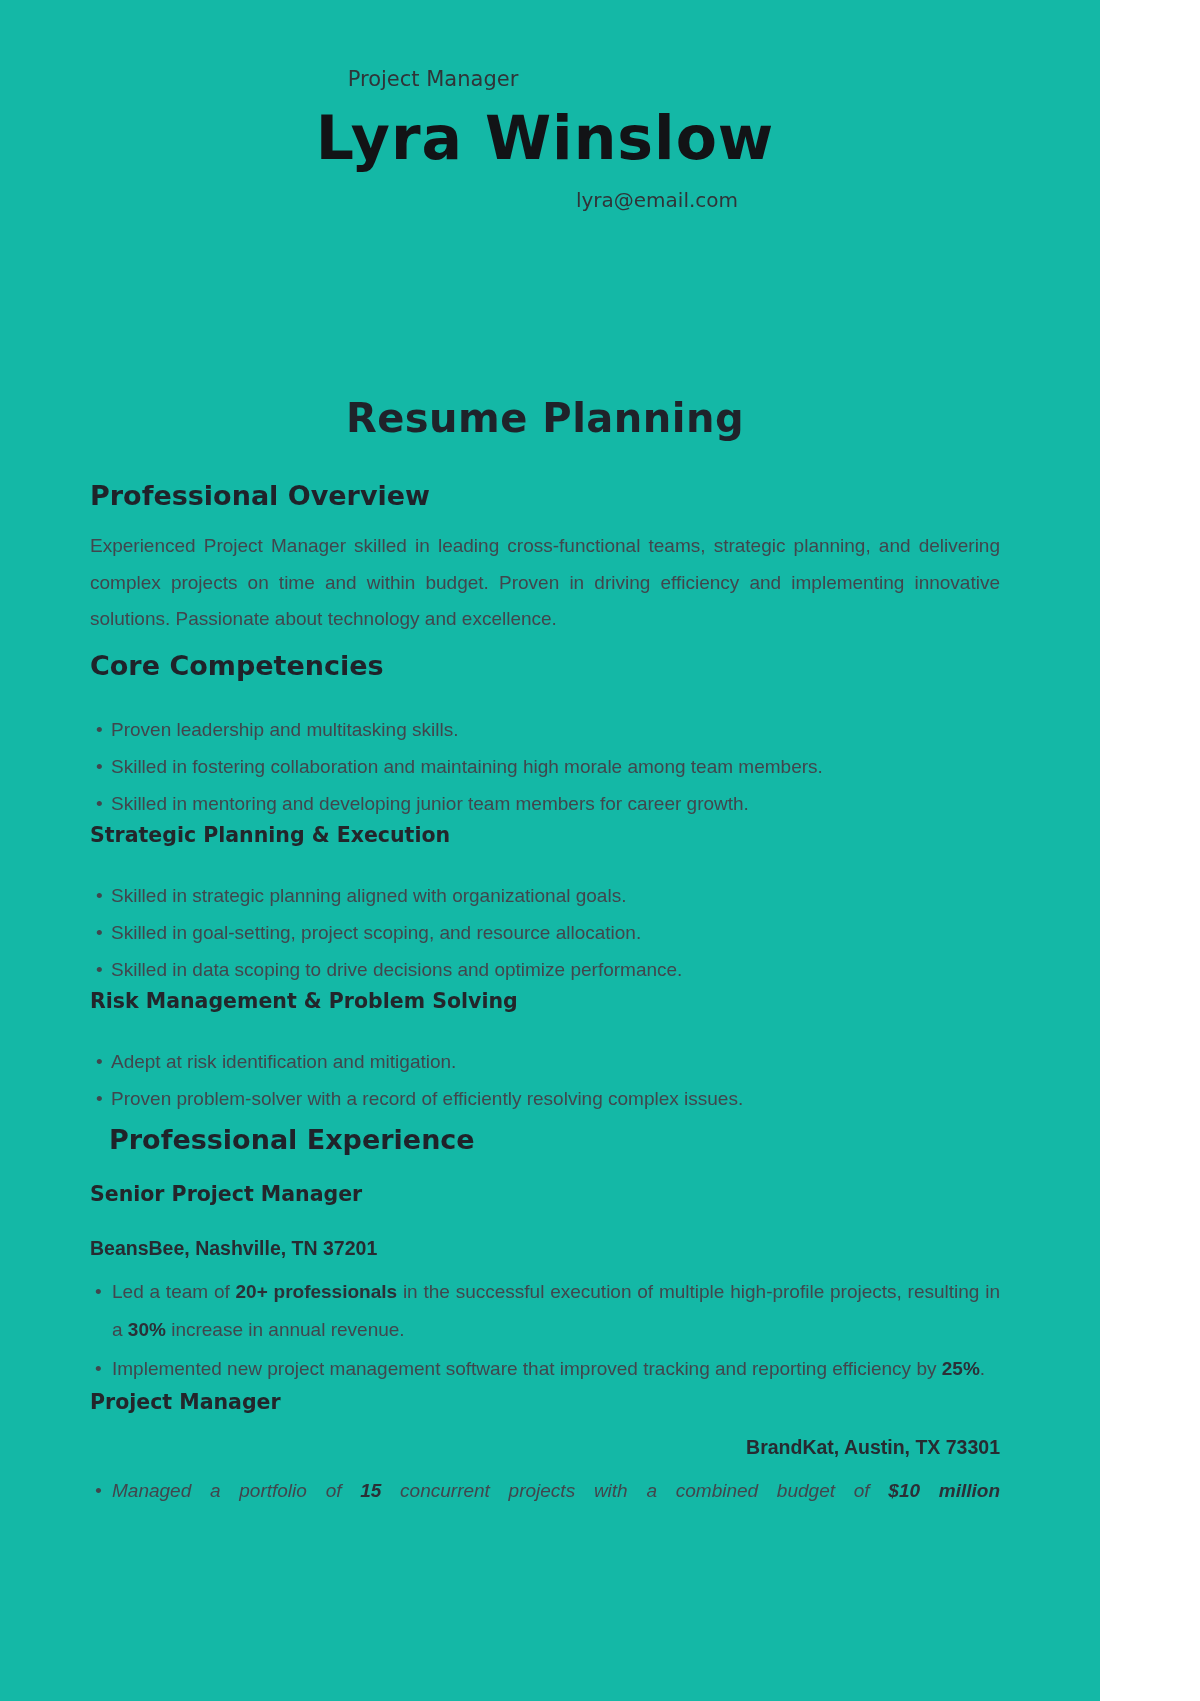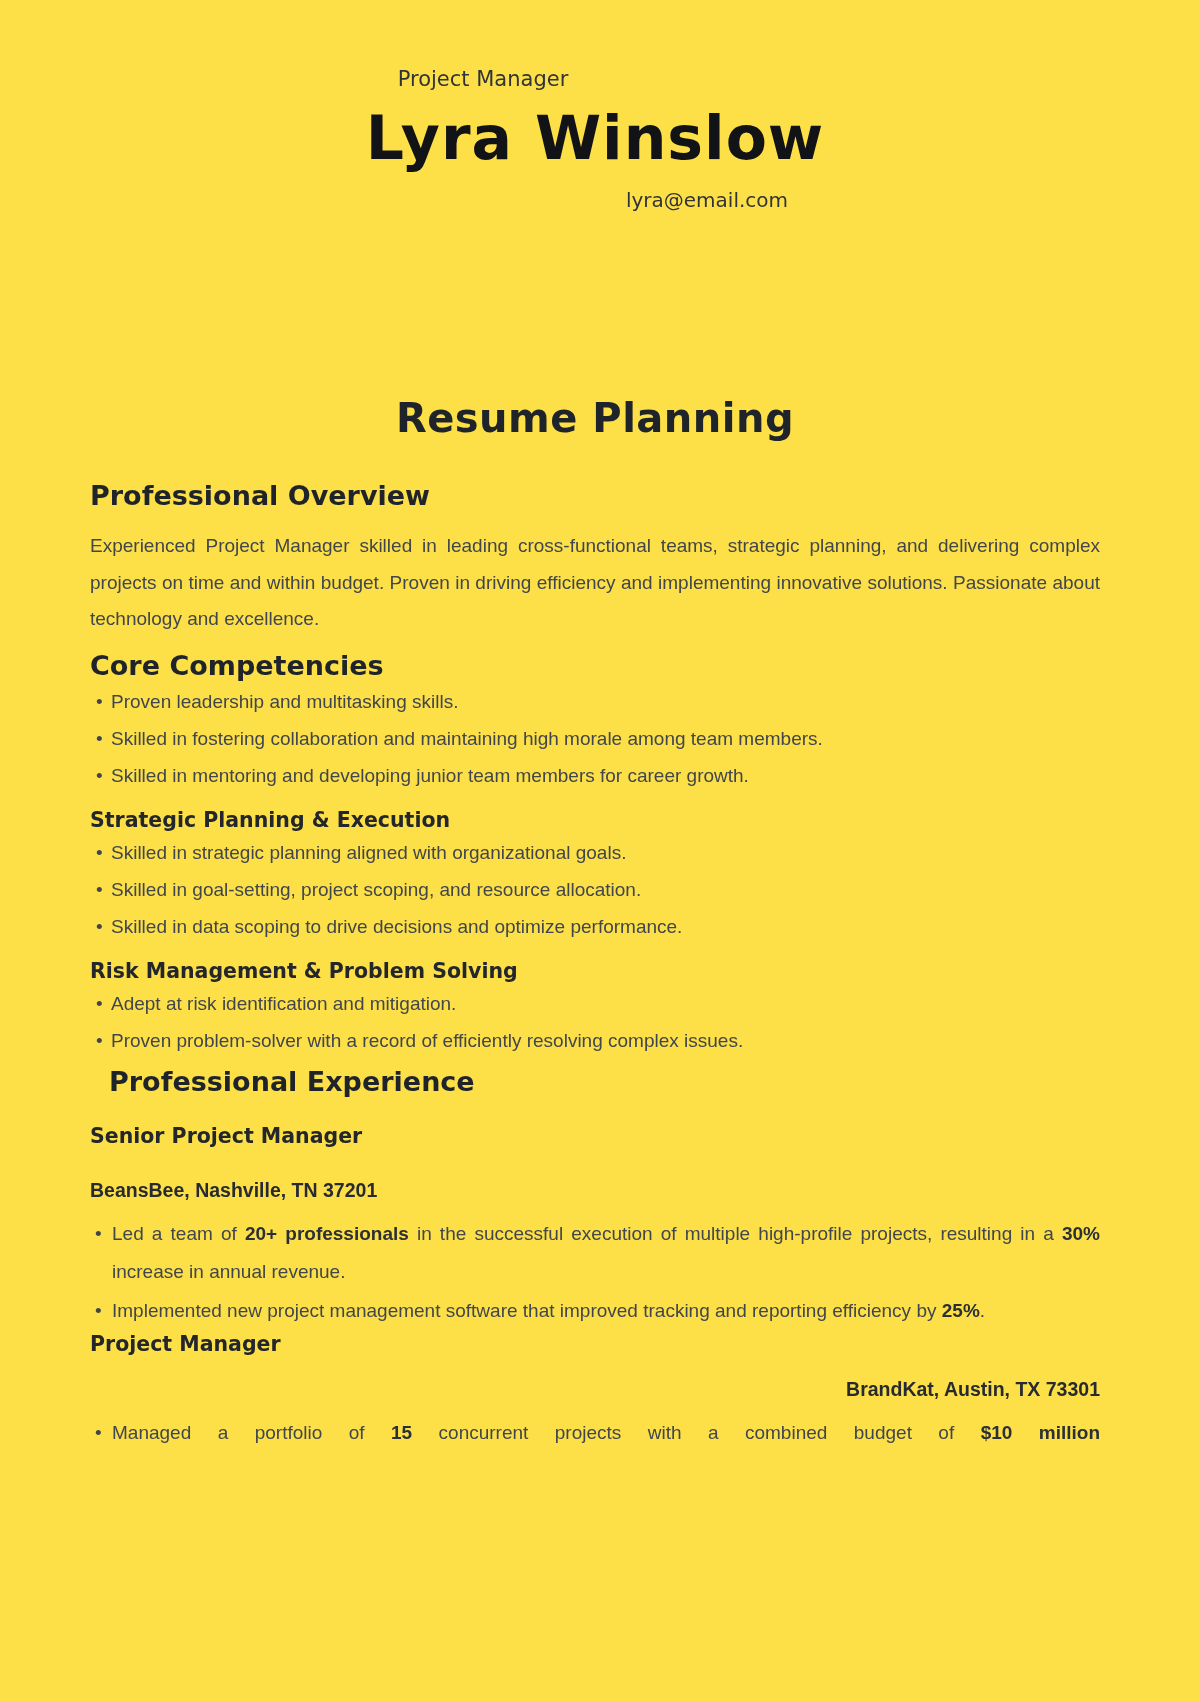--- a/index.html
+++ b/index.html
@@ -1,55 +1,55 @@
 <!DOCTYPE html>
 <html><head>
 <meta charset="utf-8">
 <style>
   * { margin:0; padding:0; box-sizing:border-box; }
   html,body { background:#ffffff; }
   body { width:1200px; height:1701px; overflow:hidden; font-family:"Liberation Sans", sans-serif; }
-  .page { width:1200px; height:1701px; overflow:hidden; background:#fde047; padding:66px 100px 0 90px; }
+  .page { width:1100px; height:1701px; overflow:hidden; background:#14b8a6; padding:66px 100px 0 90px; }
 
   
   .hdr { text-align:center; }
   .hdr-title { font-family:"DejaVu Sans", sans-serif; font-size:21px; line-height:26px;
                font-weight:500; color:#303438; transform:translateX(-112px); }
   .hdr-name  { font-family:"DejaVu Sans", sans-serif; font-size:60px; line-height:72px;
                font-weight:700; color:#121316; letter-spacing:1px; margin-top:10px; }
   .hdr-email { font-family:"DejaVu Sans", sans-serif; font-size:20px; line-height:26px;
                color:#303438; transform:translateX(112px); margin-top:13px; }
 
   
   .doc-title { margin-top:182px; text-align:center; font-family:"DejaVu Sans", sans-serif;
                font-size:40px; line-height:46px; font-weight:700; color:#1f232a; letter-spacing:0.5px; }
   .h2 { font-family:"DejaVu Sans", sans-serif; font-size:27px; line-height:34px;
         font-weight:700; color:#1f232a; margin-top:11px; }
   .h2--first { margin-top:38px; }
   .h2--exp   { margin-top:6px;margin-left:19px; }
   .h3 { font-family:"DejaVu Sans", sans-serif; font-size:20.5px; line-height:27px;
         font-weight:700; color:#23262b; margin-top:24px; }
-  .h3--tight { margin-top:13px; }
+  .h3--tight { margin-top:0; }
   .h3--pm    { margin-top:0; }
 
   
   .body-p { margin-top:15px; font-size:19px; line-height:36.5px; color:#41464d;
             text-align:justify; }
   ul { list-style:none; }
-  ul.core { }
+  ul.core { margin-top:28px; }
   ul.core li { position:relative; padding-left:21px; font-size:19px; line-height:37px; color:#41464d; }
   ul.core li::before { content:"\2022"; position:absolute; left:6px; color:#41464d; }
   .company { margin-top:27px; font-size:19.5px; line-height:26px; font-weight:700; color:#272b31; }
   .company--2 { margin-top:18px;text-align:right; }
   ul.exp { margin-top:12px; }
   ul.exp li { position:relative; padding-left:22px; font-size:19px; line-height:38px;
               color:#41464d; text-align:justify; margin-bottom:1px; }
   ul.exp li::before { content:"\2022"; position:absolute; left:5px; color:#41464d; }
   ul.exp li strong { font-weight:700; color:#2b3037; }
-  ul.exp li.cut { text-align-last:justify; }
+  ul.exp li.cut { text-align-last:justify;font-style:italic; }
 </style>
 </head>
 <body>
 
 <div class="page">
 
   <div class="hdr">
     <div class="hdr-title">Project Manager</div>
     <div class="hdr-name">Lyra Winslow</div>
     <div class="hdr-email">lyra@email.com</div>

